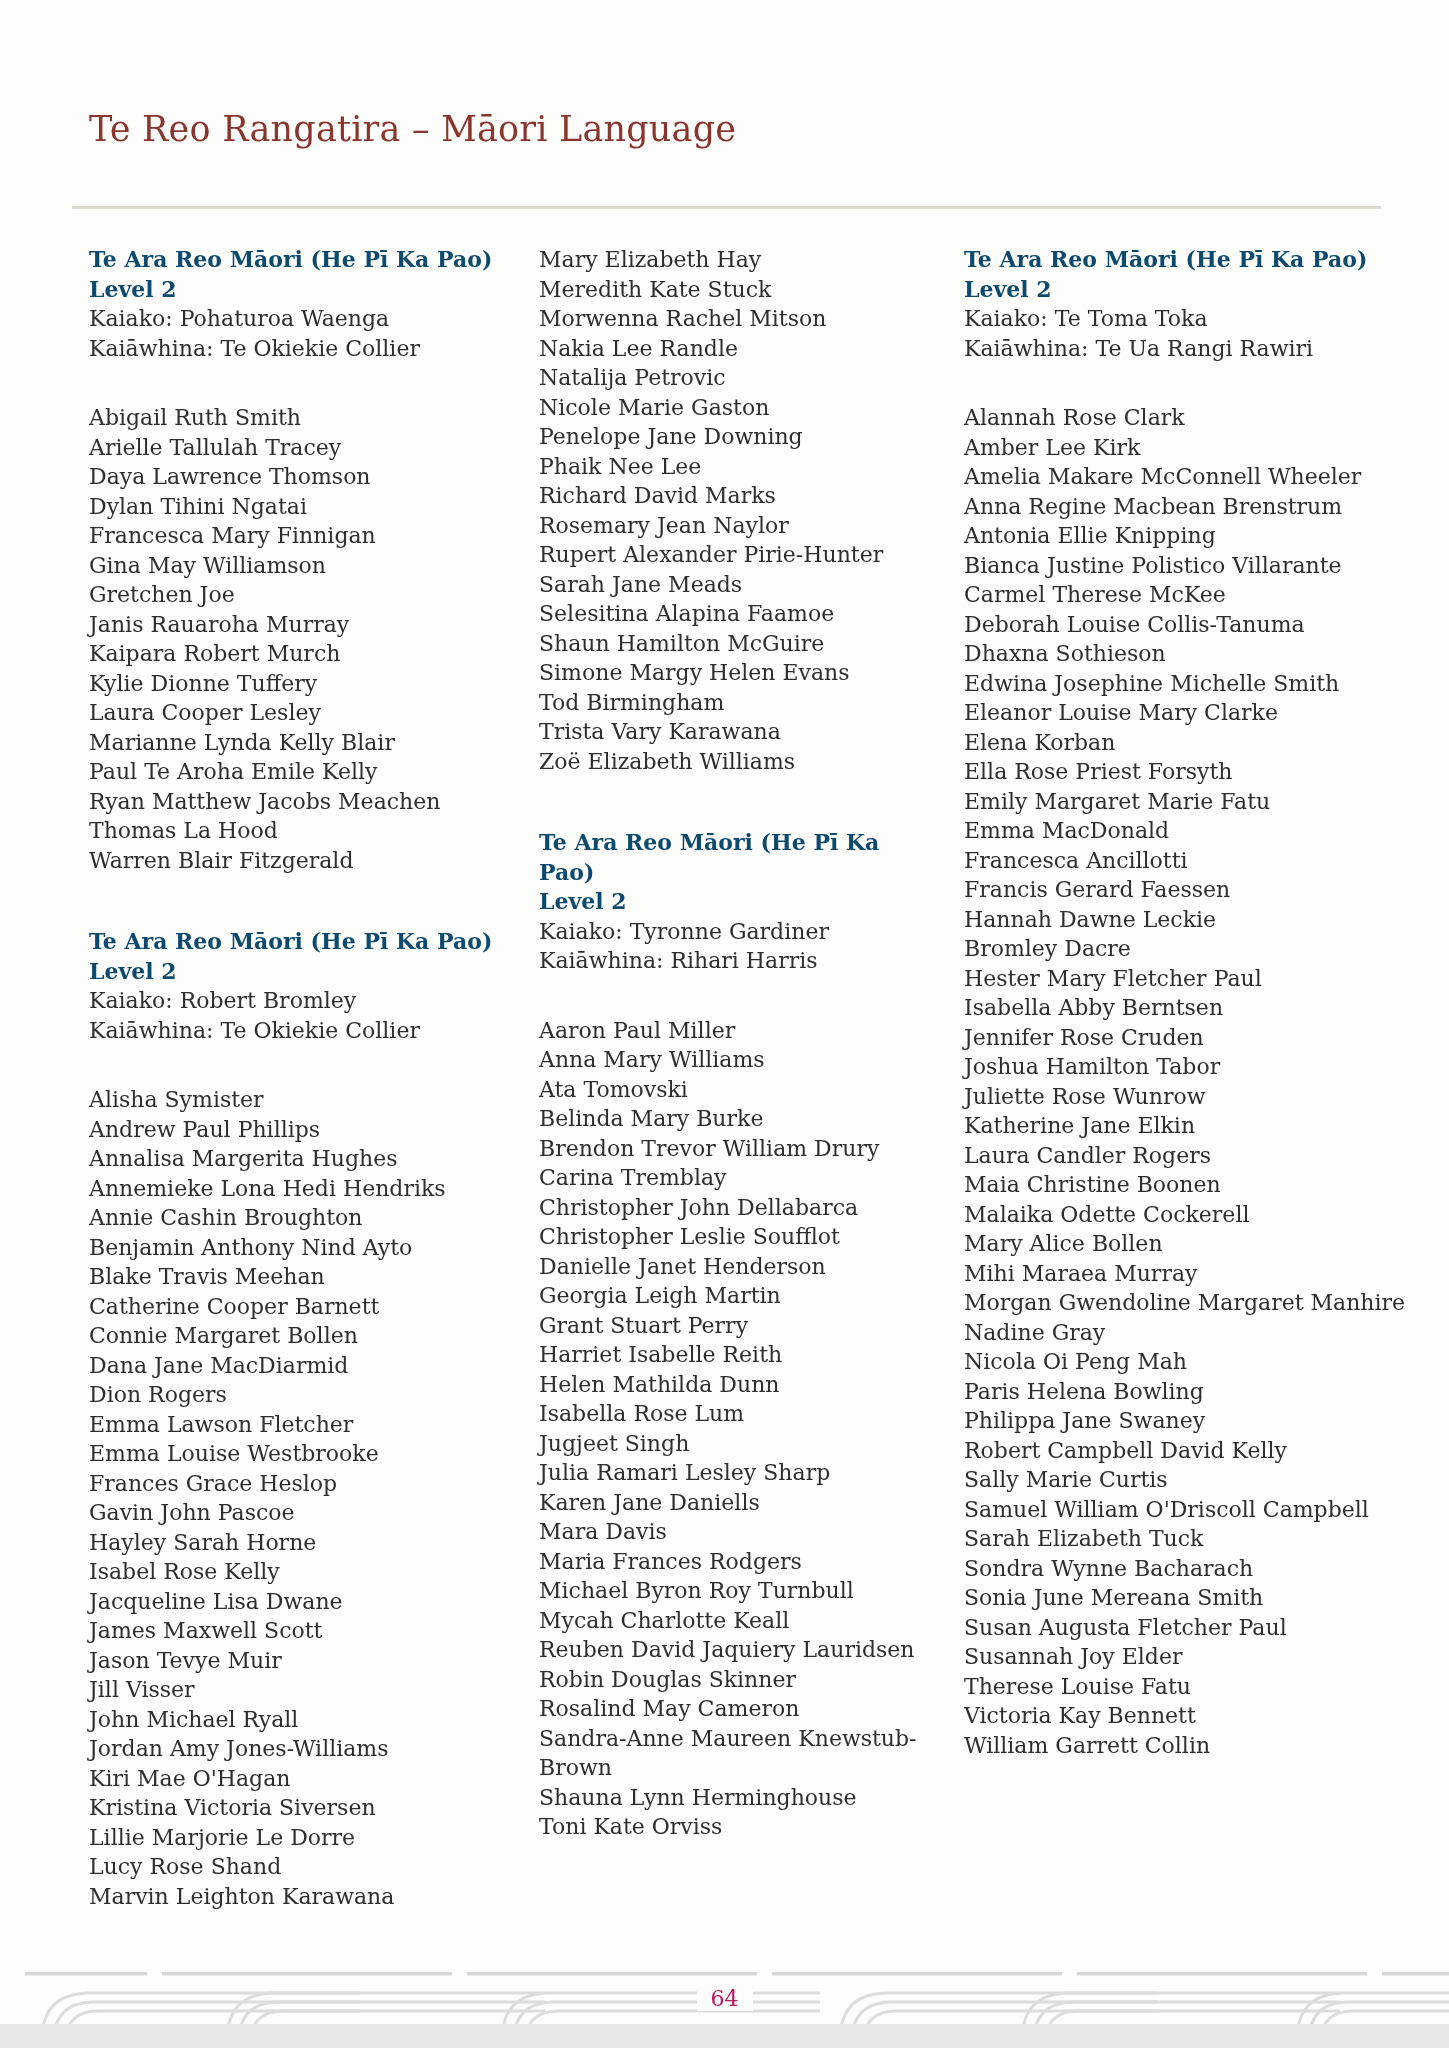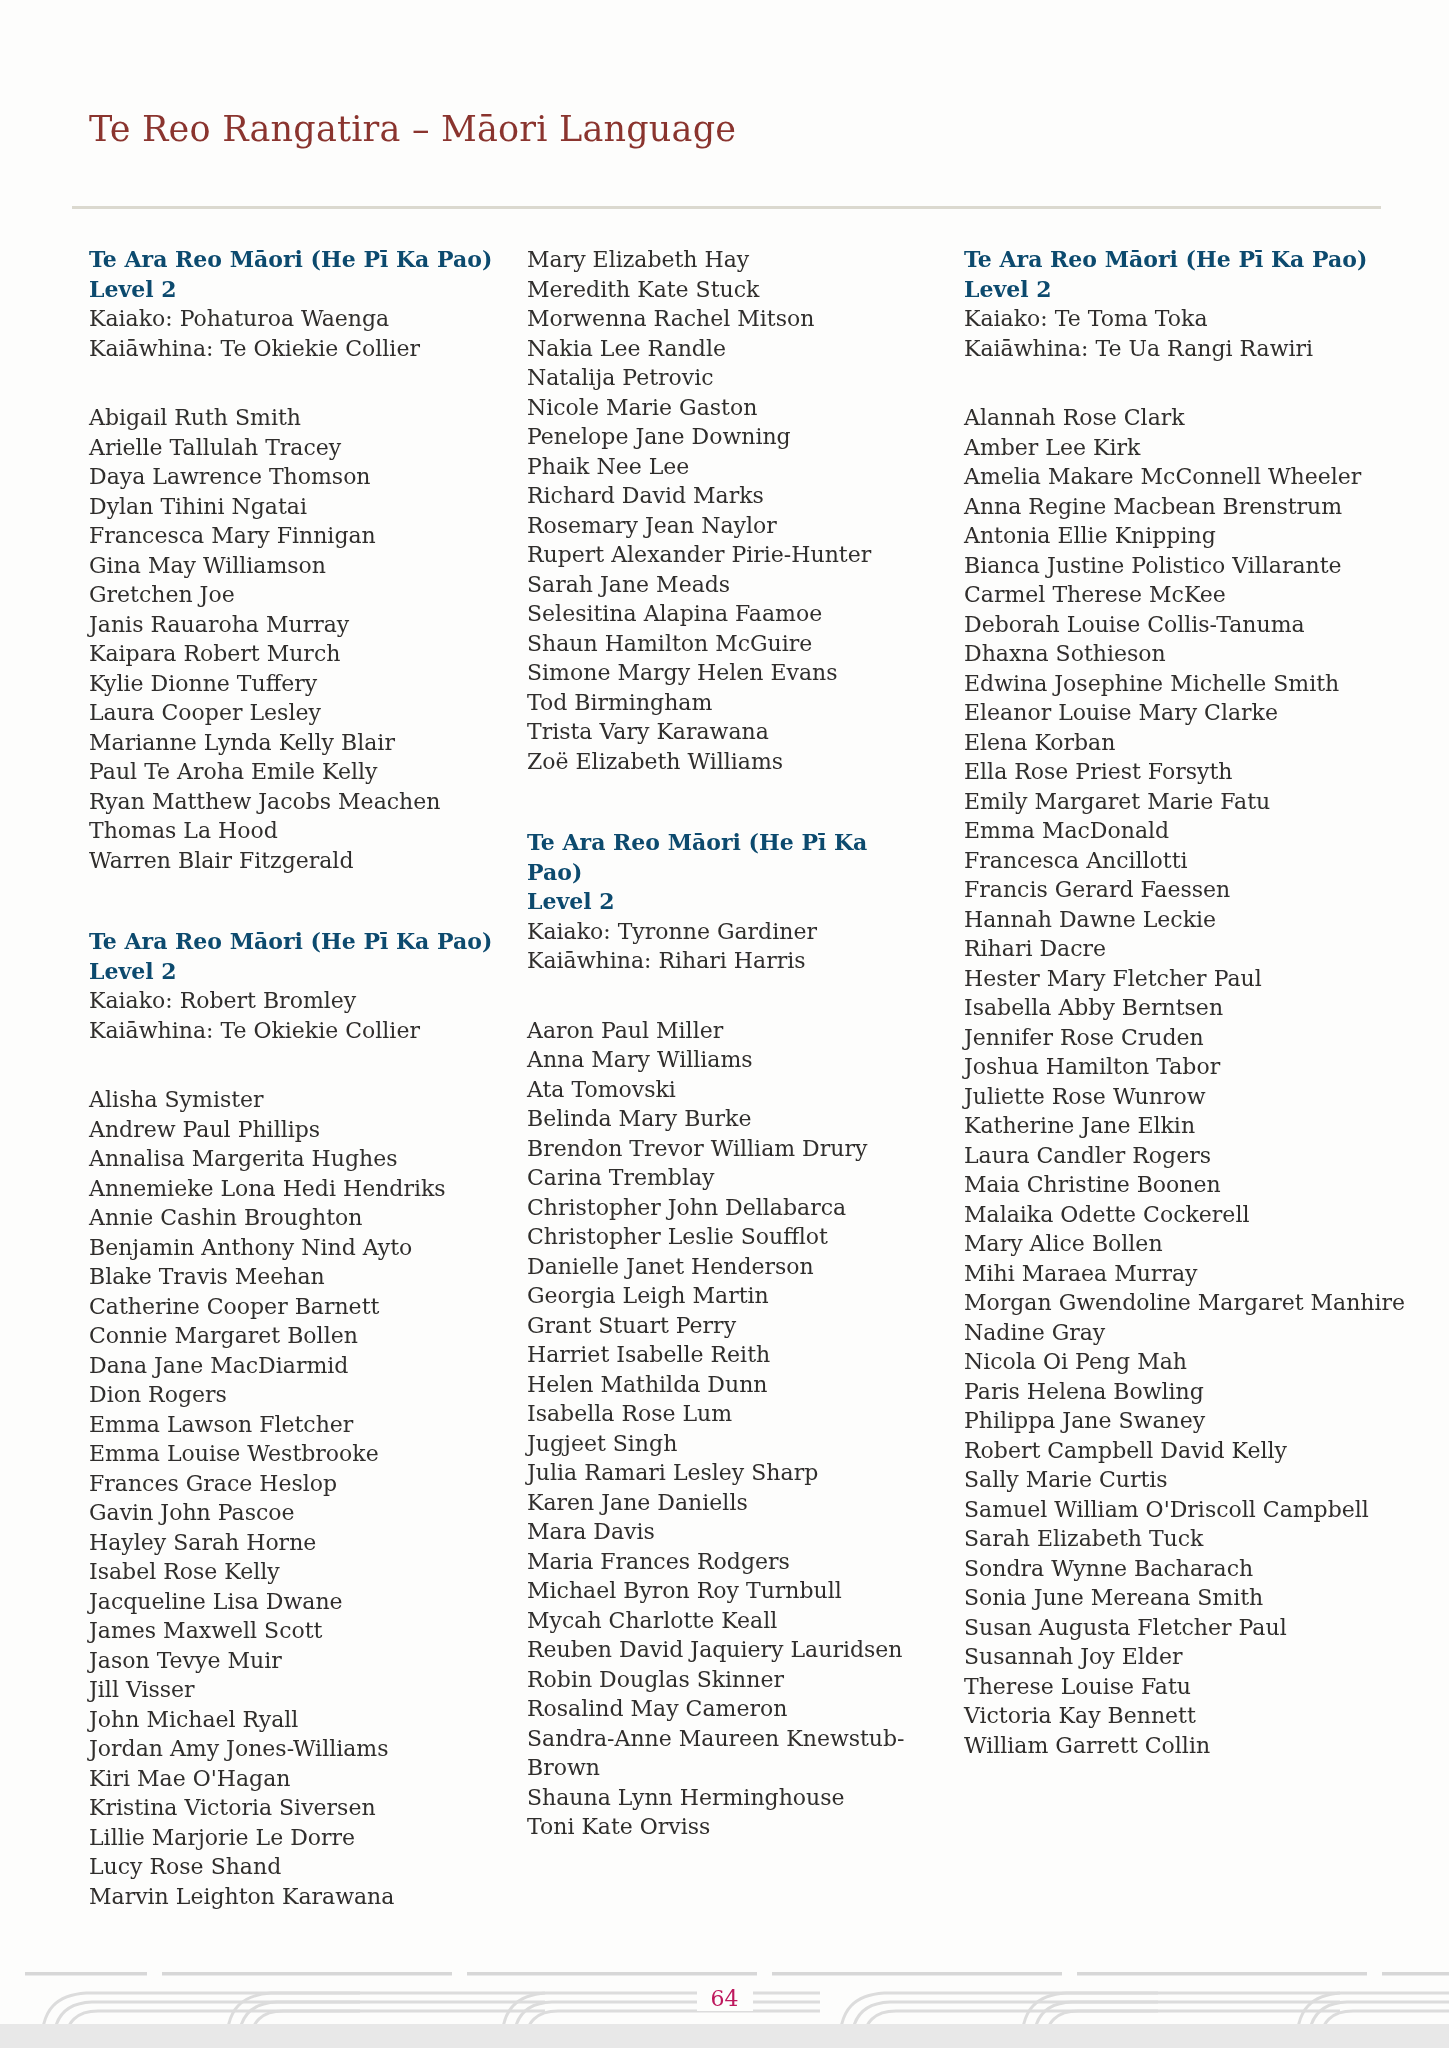--- a/index.html
+++ b/index.html
@@ -16,21 +16,21 @@
     position:absolute;left:89px;top:108px;
     font-size:35px;line-height:1.2;
     color:#8a342e;font-weight:400;letter-spacing:.2px;
   }
   .divider{
     position:absolute;left:72px;top:206px;
     width:1309px;height:3px;background:#dbd9cf;
   }
   .col{position:absolute;top:245px;font-size:22px;line-height:29.5px;}
   #col-0{left:89px;width:432px;}
-  #col-1{left:527px;width:392px;}
+  #col-1{left:539px;width:392px;}
   #col-2{left:964px;width:482px;}
   .sec{margin-bottom:40px;}
   .names+.sec{margin-top:52px;}
   .sec .t{color:#0c4a6e;font-weight:700;}
   .name,.sec div{white-space:normal;}
   .footer-svg{position:absolute;left:0;top:1962px;}
   .page-number{
     position:absolute;left:0;top:1986px;width:1449px;
     text-align:center;font-size:22px;color:#be185d;
   }
@@ -182,21 +182,21 @@
         <div class="name">Dhaxna Sothieson</div>
         <div class="name">Edwina Josephine Michelle Smith</div>
         <div class="name">Eleanor Louise Mary Clarke</div>
         <div class="name">Elena Korban</div>
         <div class="name">Ella Rose Priest Forsyth</div>
         <div class="name">Emily Margaret Marie Fatu</div>
         <div class="name">Emma MacDonald</div>
         <div class="name">Francesca Ancillotti</div>
         <div class="name">Francis Gerard Faessen</div>
         <div class="name">Hannah Dawne Leckie</div>
-        <div class="name">Rihari Dacre</div>
+        <div class="name">Bromley Dacre</div>
         <div class="name">Hester Mary Fletcher Paul</div>
         <div class="name">Isabella Abby Berntsen</div>
         <div class="name">Jennifer Rose Cruden</div>
         <div class="name">Joshua Hamilton Tabor</div>
         <div class="name">Juliette Rose Wunrow</div>
         <div class="name">Katherine Jane Elkin</div>
         <div class="name">Laura Candler Rogers</div>
         <div class="name">Maia Christine Boonen</div>
         <div class="name">Malaika Odette Cockerell</div>
         <div class="name">Mary Alice Bollen</div>

